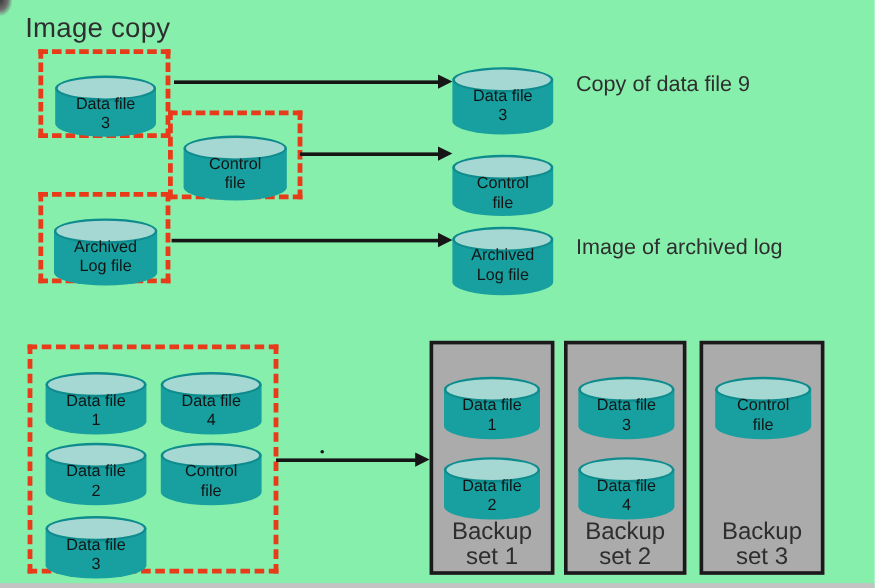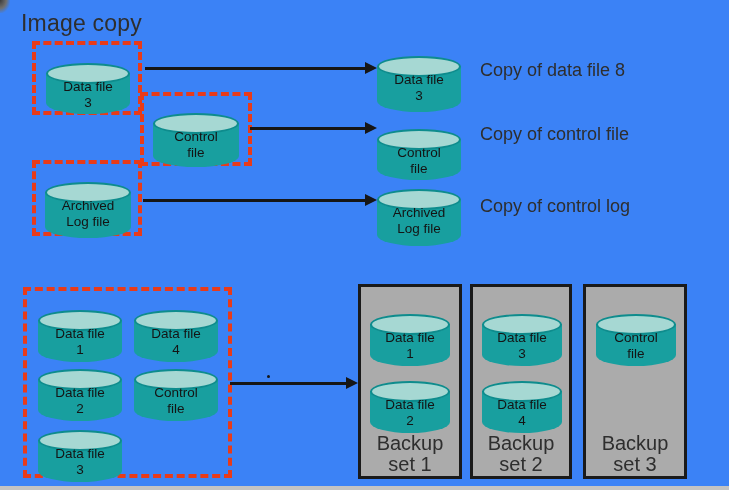--- a/index.html
+++ b/index.html
@@ -1,18 +1,18 @@
 <!DOCTYPE html>
 <html style="--accent-red: #e83b1a; --cylinder-body: #189f9f; --cylinder-top: #a6d8d3; --cylinder-rim: #0e8c8d; --arrow-black: #161616; --set-box-fill: #ababab; --set-box-border: #1a1a1a; --text-dark: #2e2e2e;"><head>
 <meta charset="utf-8">
 <style>
   html,body{margin:0;padding:0;background:#fff;}
   #stage{
     position:relative;width:729px;height:490px;overflow:hidden;
-    background:#3b82f6;
+    background:#86efac;
     font-family:"Liberation Sans","DejaVu Sans",sans-serif;
     color:var(--text-dark,#2e2e2e);
   }
   .abs{position:absolute;}
   .section-title{
     font-size:23px;line-height:26px;color:var(--text-dark,#2e2e2e);
     letter-spacing:0.2px;
   }
   .dashed-box{
     position:absolute;border:4px dashed var(--accent-red,#e83b1a);
@@ -116,23 +116,22 @@
     <div class="cyl-label">Control
 file</div>
   </div>
   <div class="cyl" style="left:377px;top:179px;width:84px;height:57px;">
     <div class="cyl-body"></div>
     <div class="cyl-top"></div>
     <div class="cyl-label">Archived
 Log file</div>
   </div>
 
-  <div class="caption" style="left:480px;top:60px;">Copy of data file 8</div>
-  <div class="caption" style="left:480px;top:124px;">Copy of control file</div>
-  <div class="caption" style="left:480px;top:196px;">Copy of control log</div>
+  <div class="caption" style="left:480px;top:60px;">Copy of data file 9</div>
+  <div class="caption" style="left:480px;top:196px;">Image of archived log</div>
 
 
   <div class="dashed-box" style="left:23px;top:287px;width:209px;height:191px;"></div>
 
   <div class="cyl" style="left:38px;top:300px;width:84px;height:52px;">
     <div class="cyl-body"></div>
     <div class="cyl-top"></div>
     <div class="cyl-label">Data file
 1</div>
   </div>

